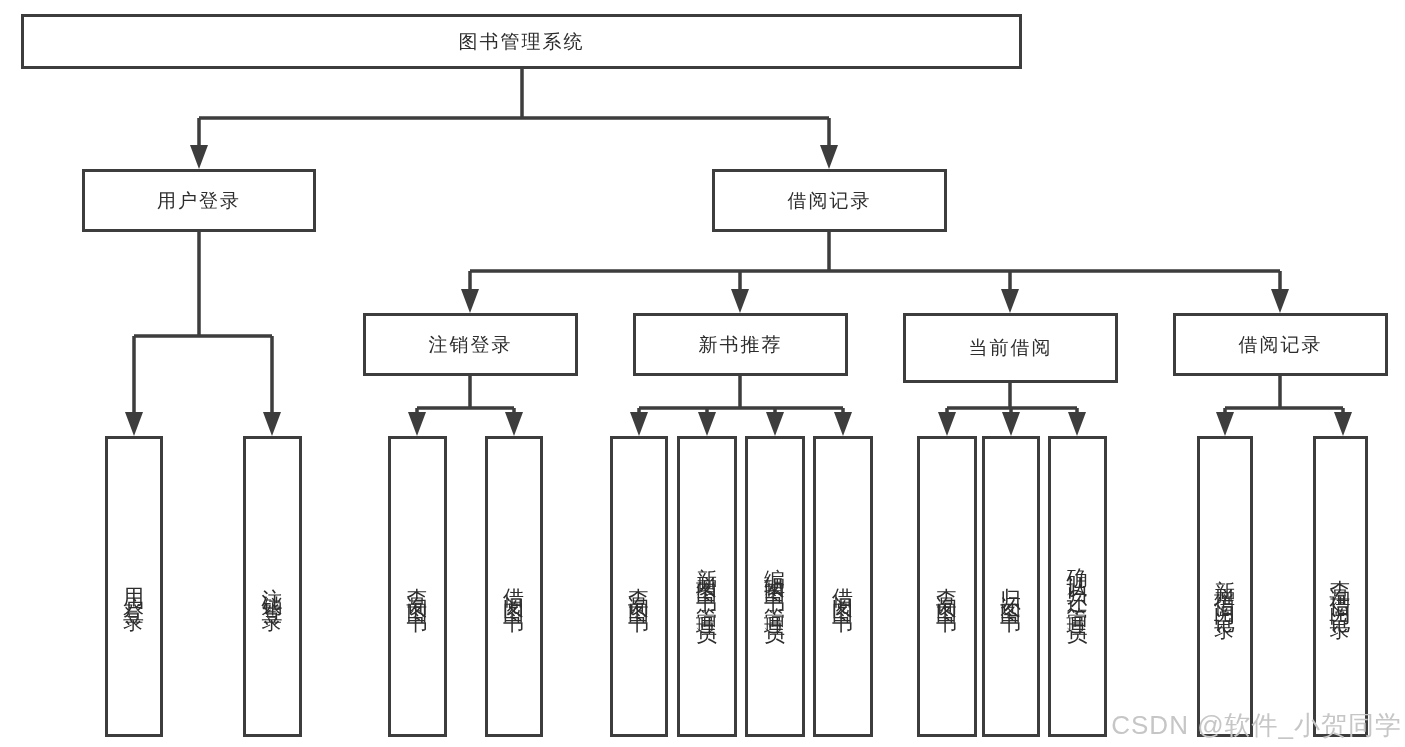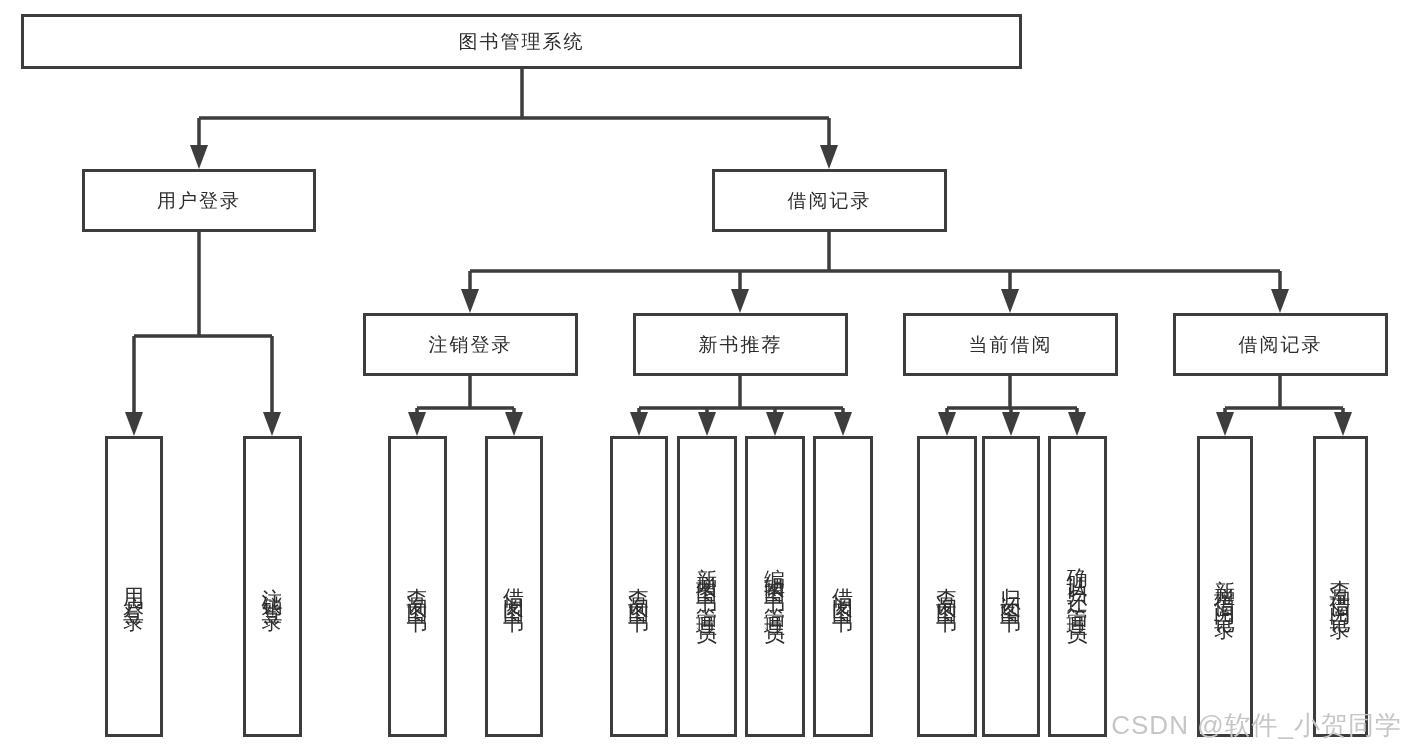--- a/index.html
+++ b/index.html
@@ -119,21 +119,21 @@
   <div class="box" style="left:712px; top:169px; width:235px; height:63px;">
     <span class="hlabel">借阅记录</span>
   </div>
 
   <div class="box" style="left:363px; top:313px; width:215px; height:63px;">
     <span class="hlabel">注销登录</span>
   </div>
   <div class="box" style="left:633px; top:313px; width:215px; height:63px;">
     <span class="hlabel">新书推荐</span>
   </div>
-  <div class="box" style="left:903px; top:313px; width:215px; height:63px;">
+  <div class="box" style="left:903px; top:313px; width:215px; height:70px;">
     <span class="hlabel">当前借阅</span>
   </div>
   <div class="box" style="left:1173px; top:313px; width:215px; height:63px;">
     <span class="hlabel">借阅记录</span>
   </div>
 
   <div class="leaf" style="left:105px; top:436px; width:58px; height:301px;">
     <span class="vtext">用户登录</span>
   </div>
   <div class="leaf" style="left:243px; top:436px; width:59px; height:301px;">

